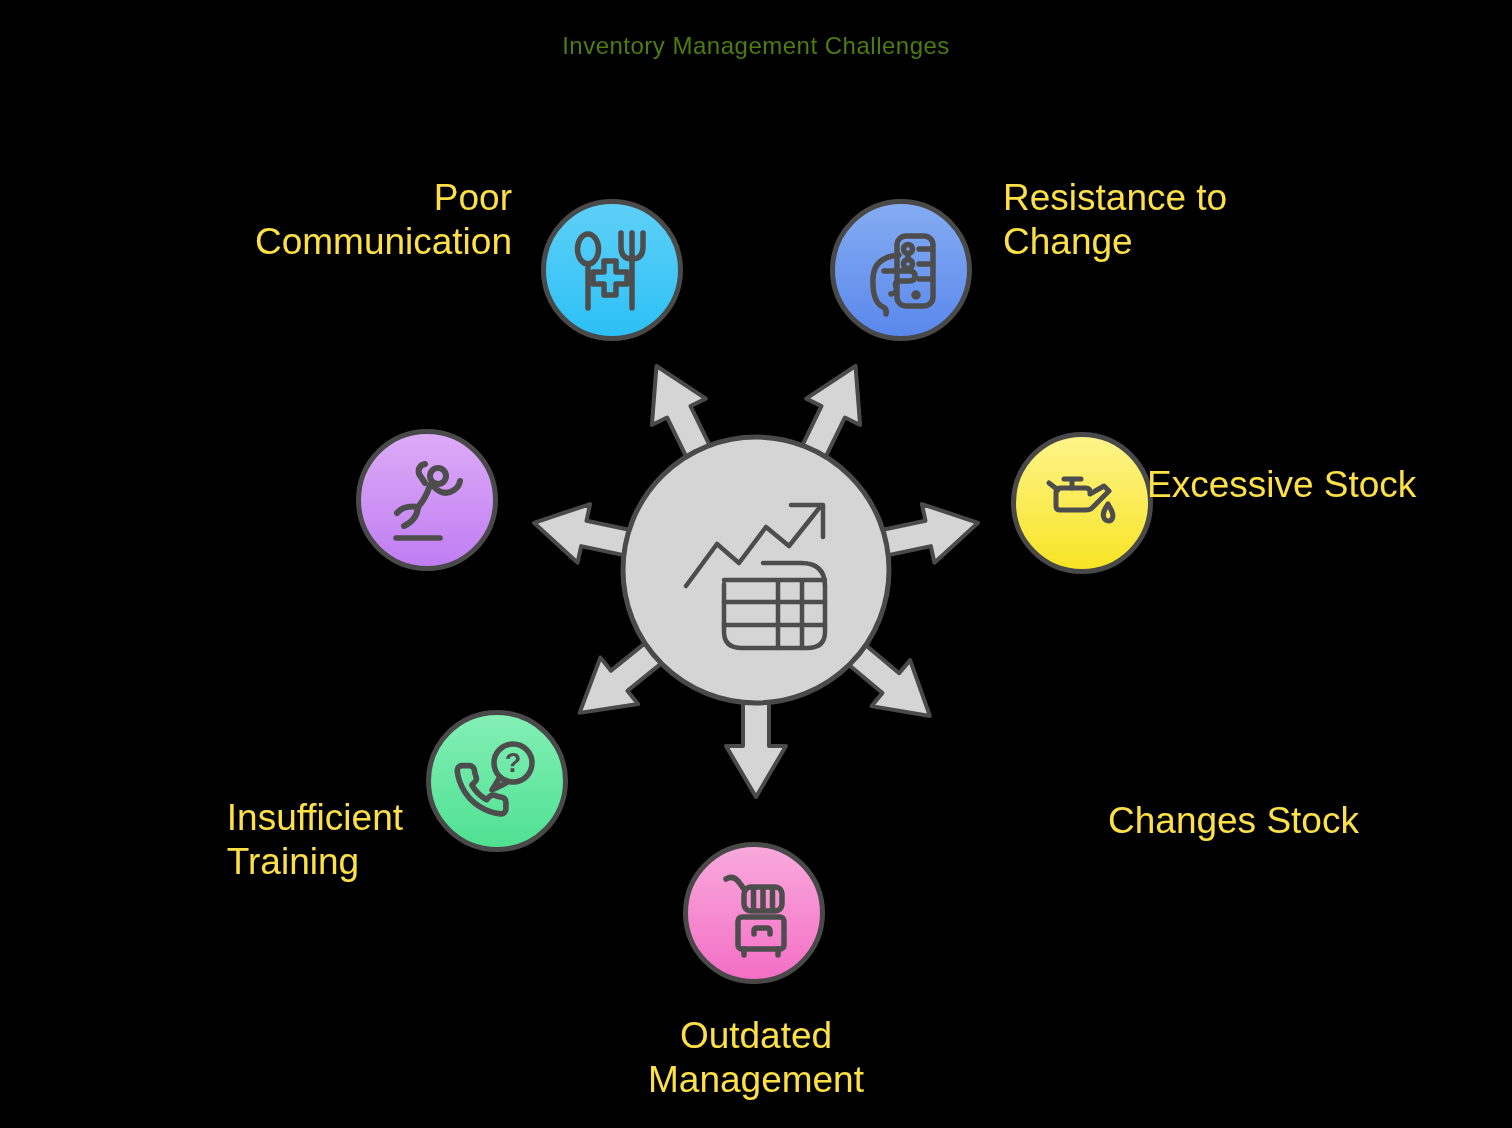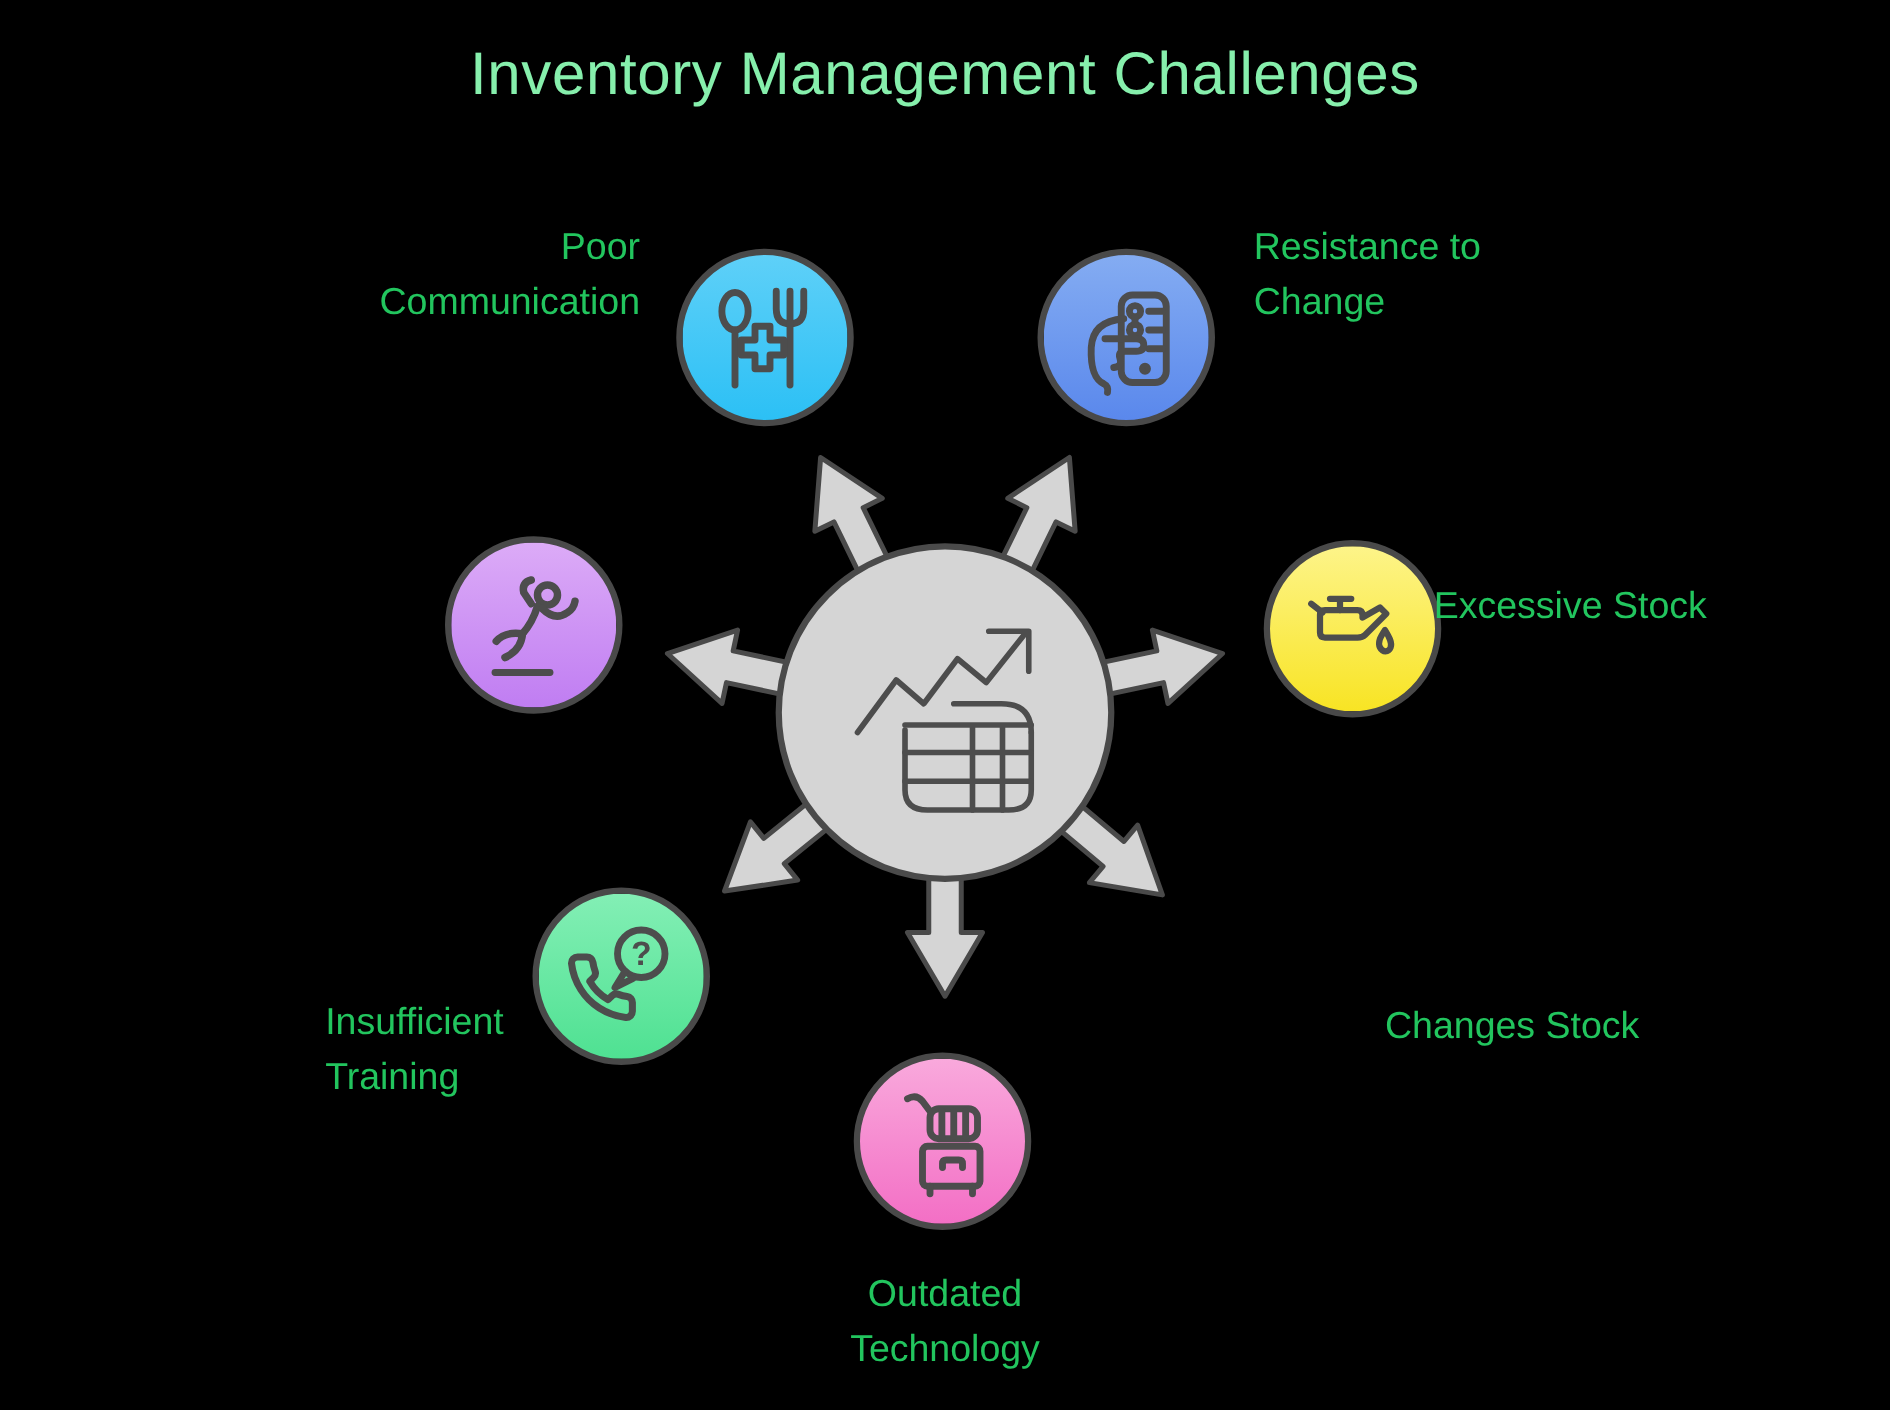--- a/index.html
+++ b/index.html
@@ -2,31 +2,31 @@
 <html><head>
 <meta charset="utf-8">
 <style>
   html,body{margin:0;padding:0;background:#000;}
   .stage{
     position:relative;width:1512px;height:1128px;background:#000;overflow:hidden;
     font-family:"Liberation Sans","DejaVu Sans",sans-serif;
   }
   .title{
     position:absolute;top:32px;left:0;width:1512px;text-align:center;
-    font-size:48px;font-weight:500;color:#86efac;letter-spacing:0.5px;
+    font-size:24px;font-weight:500;color:#4d7c0f;letter-spacing:0.5px;
   }
   .overlay{position:absolute;left:0;top:0;}
   .node{position:absolute;}
   .bubble{
     width:142px;height:142px;border-radius:50%;border:5px solid #494949;
     box-sizing:border-box;display:flex;align-items:center;justify-content:center;
   }
   .bubble svg{display:block;}
   .label{
-    position:absolute;color:#22c55e;font-size:30px;font-weight:500;
+    position:absolute;color:#fde047;font-size:37px;font-weight:500;
     line-height:44px;white-space:pre-line;
   }
   .lab-poor{right:1000px;top:176px;text-align:right;}
   .lab-resist{left:1003px;top:176px;text-align:left;}
   .lab-excess{left:1147px;top:463px;}
   .lab-safety{left:1108px;top:799px;}
   .lab-outdated{left:606px;top:1014px;width:300px;text-align:center;}
   .lab-insuff{right:1109px;top:796px;text-align:left;}
   .lab-rushed{left:35px;top:461px;}
   .n-poor{left:541px;top:199px;}
@@ -125,21 +125,21 @@
           <rect x="38" y="22" width="38" height="24" rx="7"></rect>
           <path d="M47.5,24 V44 M57,24 V44 M66.5,24 V44"></path>
           <rect x="32" y="52" width="46" height="32" rx="4"></rect>
           <path d="M48,69 V66 Q48,63 51,63 H61 Q64,63 64,66 V69"></path>
           <path d="M38,84 V90 M72,84 V90"></path>
         </g>
       </svg>
     </div>
   </div>
   <div class="label lab-outdated">Outdated
-Technology</div>
+Management</div>
 
   <div class="node n-insuff">
     <div class="bubble" style="background: linear-gradient(rgb(131, 239, 181) 0%, rgb(79, 225, 146) 100%);">
       <svg width="96" height="96" viewBox="0 0 96 96">
         <g class="ink" stroke-width="2.3" transform="translate(3,26) scale(2.45)">
           <path d="M22 16.92v1.5a2 2 0 0 1-2.18 2 19.79 19.79 0 0 1-8.63-3.07 19.5 19.5 0 0 1-6-6A19.79 19.79 0 0 1 2.12 2.7 2 2 0 0 1 4.11.7h3a2 2 0 0 1 2 1.72 12.84 12.84 0 0 0 .7 2.81 2 2 0 0 1-.45 2.11L8.09 8.61a16 16 0 0 0 6 6l1.27-1.27a2 2 0 0 1 2.11-.45 12.84 12.84 0 0 0 2.81.7A2 2 0 0 1 22 15.61z" transform="translate(0,2)"></path>
         </g>
         <g class="ink" stroke-width="5.5">
           <circle cx="64" cy="30" r="19"></circle>
           <path d="M51,44 L43,57 L57,50"></path>

